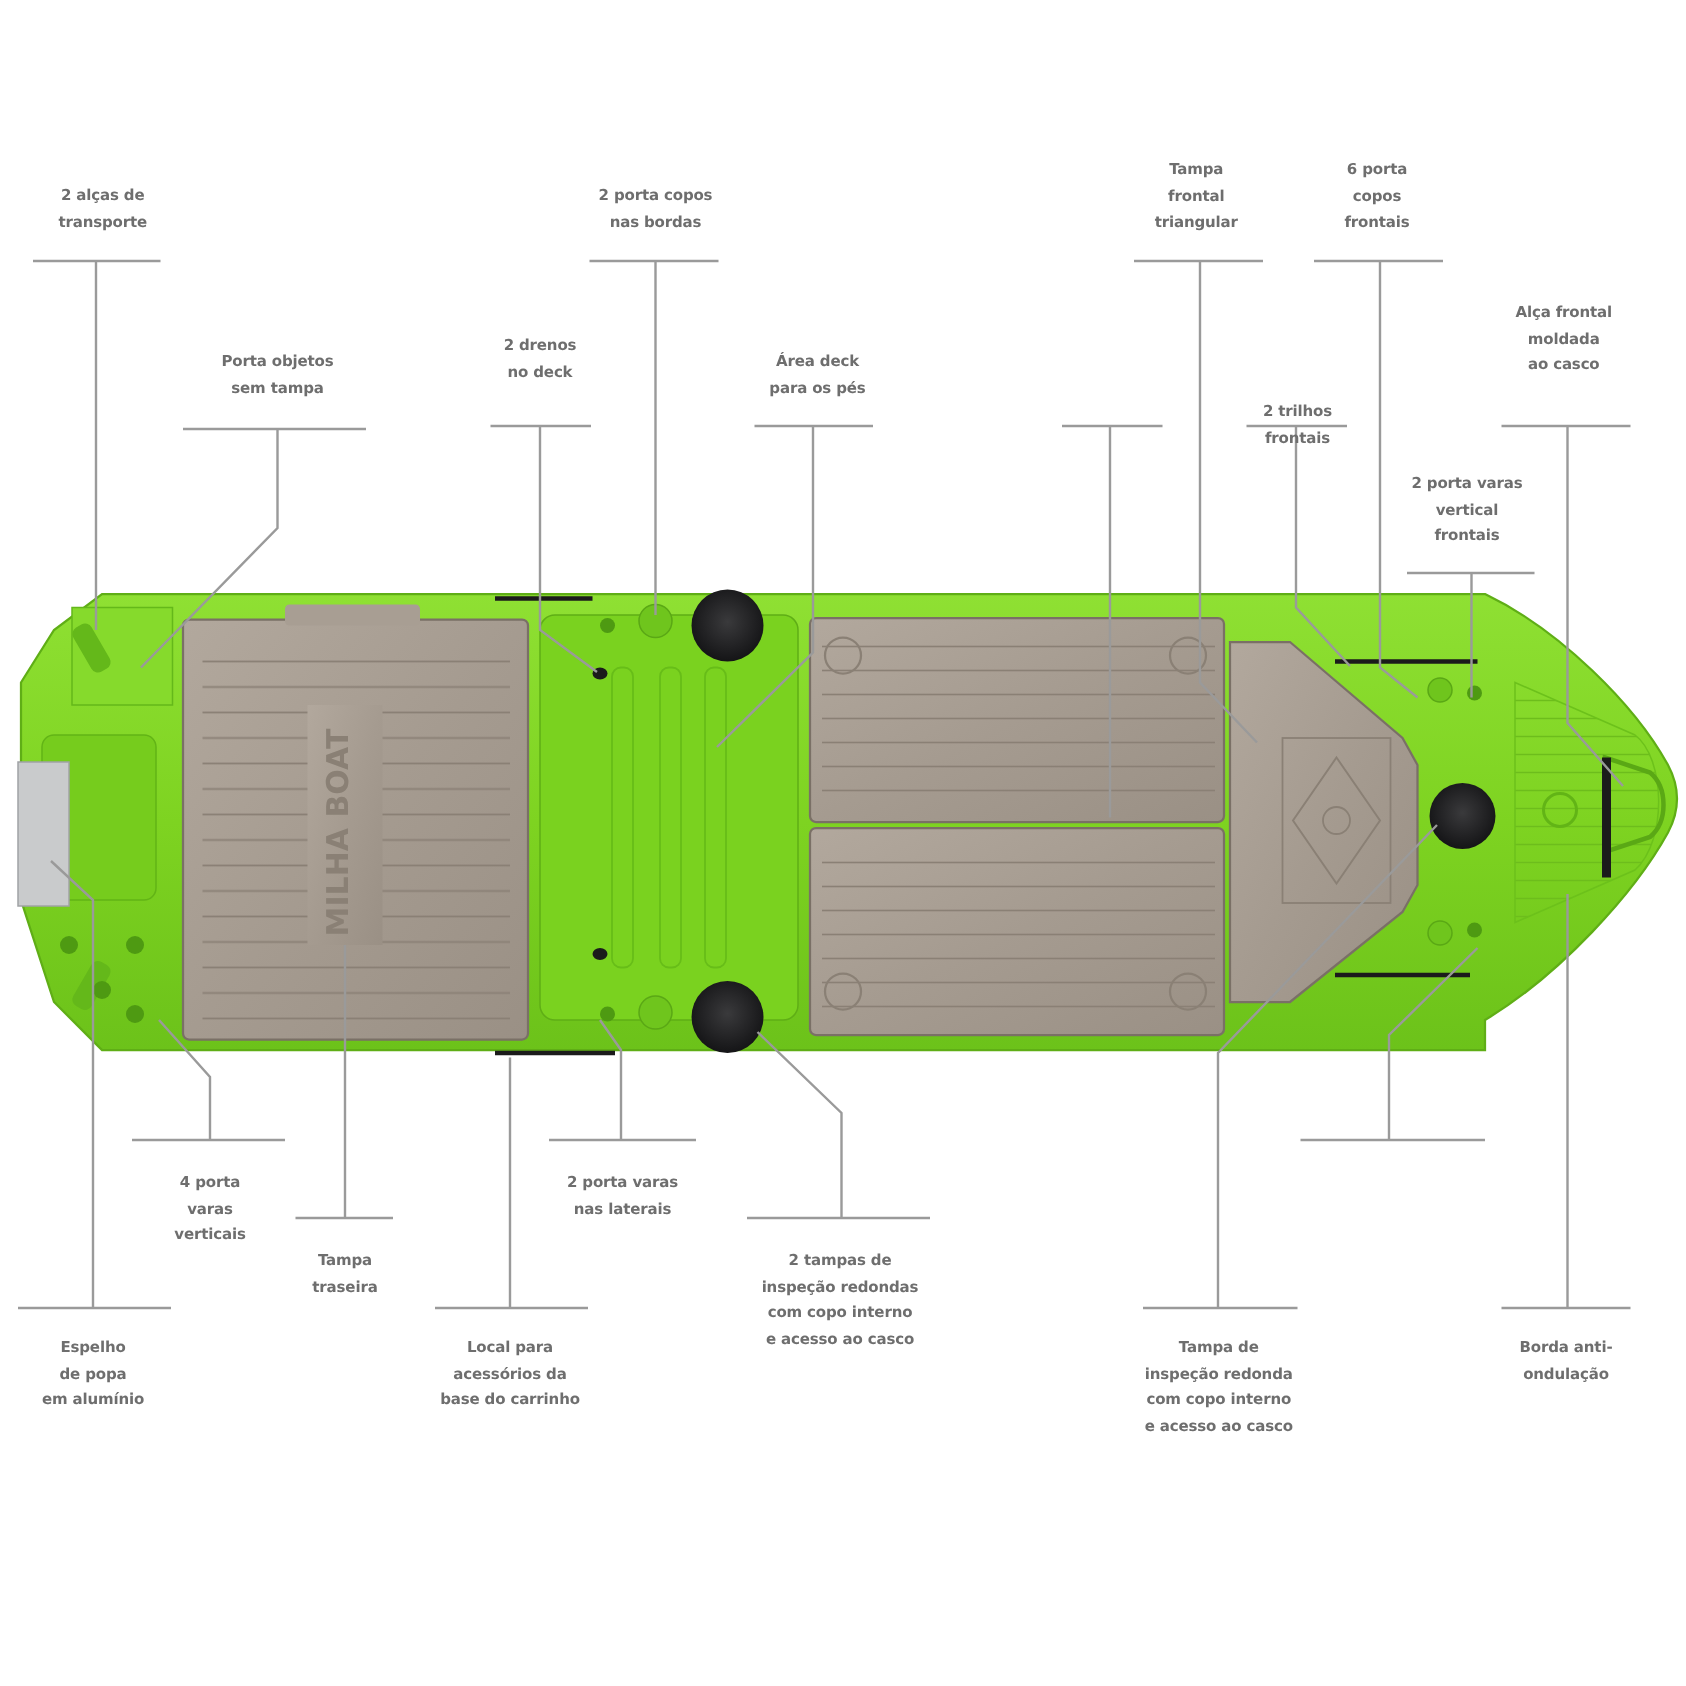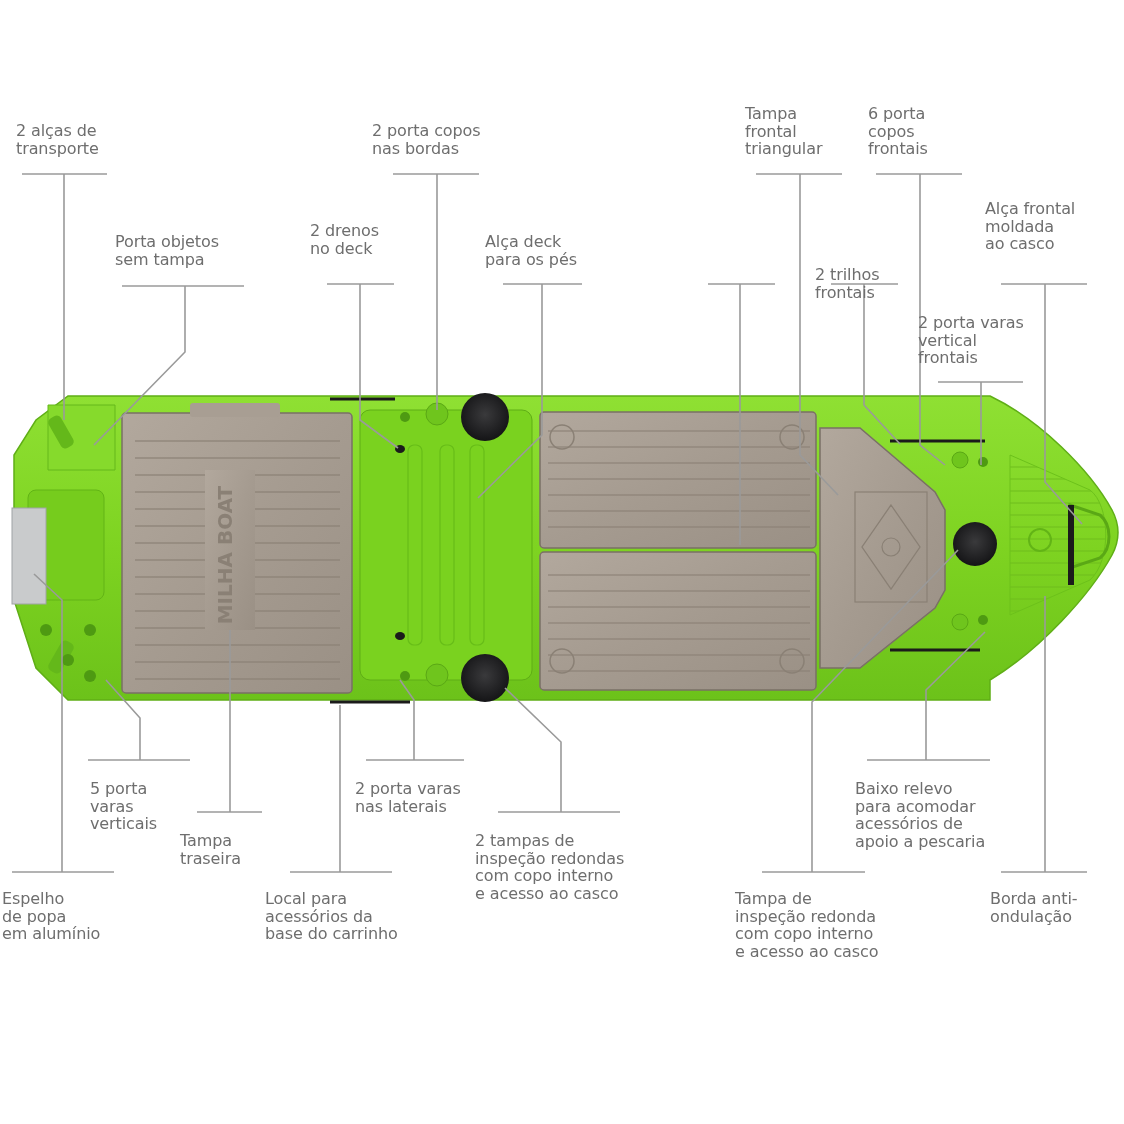--- a/index.html
+++ b/index.html
@@ -1,19 +1,19 @@
 <!DOCTYPE html>
 <html><head>
 <meta charset="utf-8">
 <style>
   html,body{margin:0;padding:0;background:#ffffff;}
   body{width:1124px;height:1124px;position:relative;overflow:hidden;font-family:"DejaVu Sans","Liberation Sans",sans-serif;}
   #stage{position:absolute;left:0;top:0;width:1124px;height:1124px;}
   svg#art{position:absolute;left:0;top:0;width:1124px;height:1124px;}
-  .label{position:absolute;color:#6e6e6e;font-size:16px;line-height:17.5px;white-space:pre-line;font-weight:400;letter-spacing:-0.1px;}
+  .label{position:absolute;color:#6e6e6e;font-size:10px;line-height:17.5px;text-align:center;white-space:pre-line;font-weight:700;letter-spacing:-0.1px;}
 </style>
 </head>
 <body>
 
 <div id="stage">
 
 <svg id="art" viewBox="0 0 1124 1124" xmlns="http://www.w3.org/2000/svg">
   <defs>
     <linearGradient id="gGreen" x1="0" y1="0" x2="0" y2="1">
       <stop offset="0" stop-color="#8fe033"></stop>
@@ -151,58 +151,54 @@
 </svg>
 
 <div class="label" style="left:16px;top:122px;width:105px;">2 alças de
 transporte</div>
 <div class="label" style="left:115px;top:233px;width:140px;">Porta objetos
 sem tampa</div>
 <div class="label" style="left:310px;top:222px;width:100px;">2 drenos
 no deck</div>
 <div class="label" style="left:372px;top:122px;width:130px;">2 porta copos
 nas bordas</div>
-<div class="label" style="left:485px;top:233px;width:120px;">Alça deck
+<div class="label" style="left:485px;top:233px;width:120px;">Área deck
 para os pés</div>
 <div class="label" style="left:745px;top:105px;width:105px;">Tampa
 frontal
 triangular</div>
 <div class="label" style="left:815px;top:233px;width:100px;margin-top:33px;">2 trilhos
 frontais</div>
 <div class="label" style="left:868px;top:105px;width:100px;">6 porta
 copos
 frontais</div>
 <div class="label" style="left:918px;top:314px;width:120px;">2 porta varas
 vertical
 frontais</div>
 <div class="label" style="left:985px;top:200px;width:115px;">Alça frontal
 moldada
 ao casco</div>
 
-<div class="label" style="left:90px;top:780px;width:100px;">5 porta
+<div class="label" style="left:90px;top:780px;width:100px;">4 porta
 varas
 verticais</div>
 <div class="label" style="left:2px;top:890px;width:120px;">Espelho
 de popa
 em alumínio</div>
 <div class="label" style="left:180px;top:832px;width:100px;">Tampa
 traseira</div>
 <div class="label" style="left:265px;top:890px;width:150px;">Local para
 acessórios da
 base do carrinho</div>
 <div class="label" style="left:355px;top:780px;width:120px;">2 porta varas
 nas laterais</div>
 <div class="label" style="left:475px;top:832px;width:170px;">2 tampas de
 inspeção redondas
 com copo interno
 e acesso ao casco</div>
 <div class="label" style="left:735px;top:890px;width:155px;">Tampa de
 inspeção redonda
 com copo interno
 e acesso ao casco</div>
-<div class="label" style="left:855px;top:780px;width:150px;">Baixo relevo
-para acomodar
-acessórios de
-apoio a pescaria</div>
 <div class="label" style="left:990px;top:890px;width:108px;">Borda anti-
 ondulação</div>
 
 </div>
 
 </body></html>

